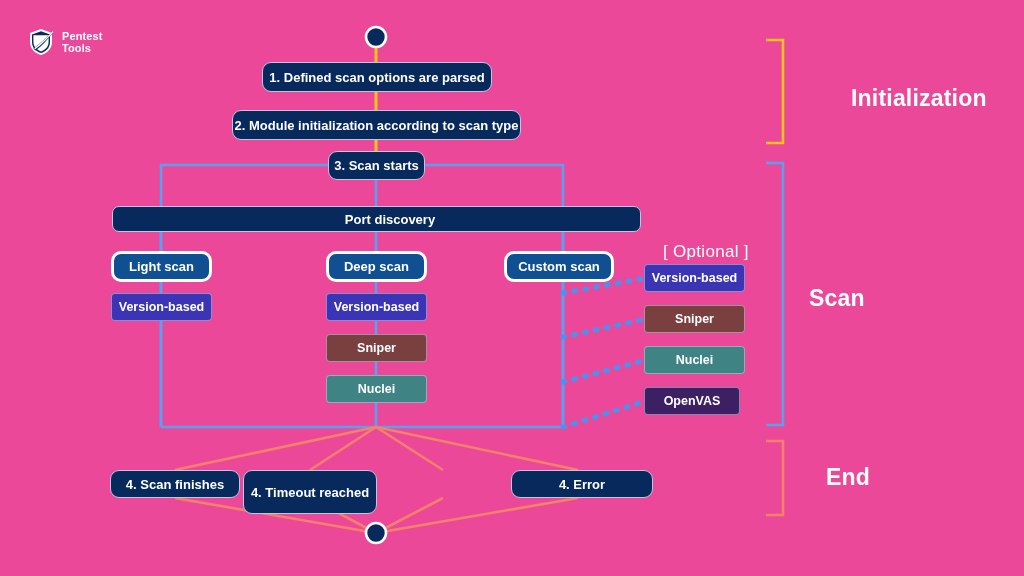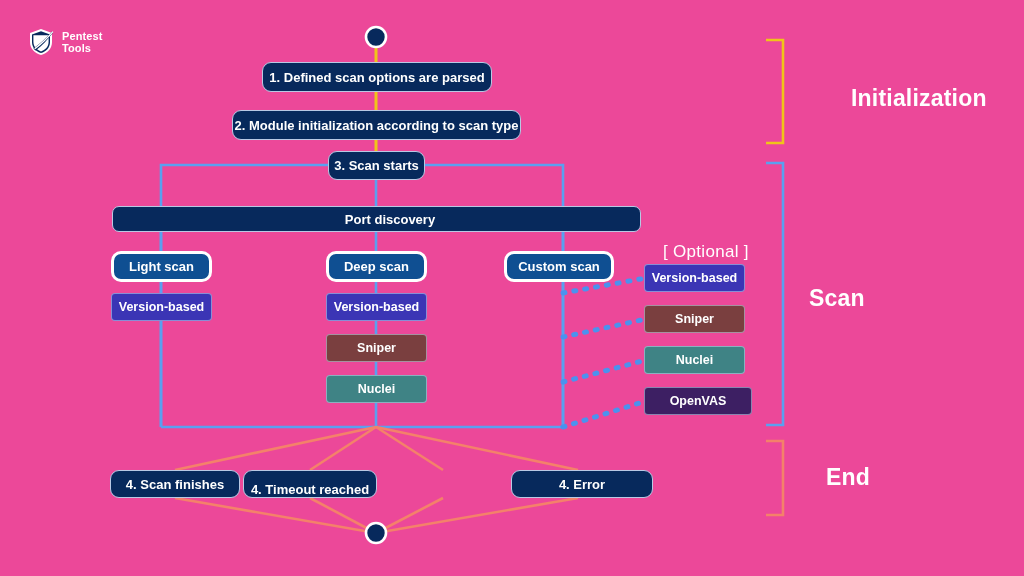--- a/index.html
+++ b/index.html
@@ -208,28 +208,28 @@
 
   <div class="node pill" style="left:644px; top:264px; width:101px; height:28px; background:#3b35b5;">
     <span>Version-based</span>
   </div>
   <div class="node pill" style="left:644px; top:305px; width:101px; height:28px; background:#7a3f3f;">
     <span>Sniper</span>
   </div>
   <div class="node pill" style="left:644px; top:346px; width:101px; height:28px; background:#3f8385;">
     <span>Nuclei</span>
   </div>
-  <div class="node pill" style="left:644px; top:387px; width:108px; height:28px; background:#3d1f63;">
+  <div class="node pill" style="left:644px; top:387px; width:96px; height:28px; background:#3d1f63;">
     <span>OpenVAS</span>
   </div>
 
   <div class="node outline" style="left:110px; top:470px; width:130px; height:28px;">
     <span>4.  Scan finishes</span>
   </div>
-  <div class="node outline" style="left:243px; top:470px; width:134px; height:28px;align-items:flex-end;">
+  <div class="node outline" style="left:243px; top:470px; width:134px; height:44px;">
     <span>4.  Timeout reached</span>
   </div>
   <div class="node outline" style="left:511px; top:470px; width:142px; height:28px;">
     <span>4.  Error</span>
   </div>
 
   <div class="phase-title" style="left:851px; top:85px;">
     <span>Initialization</span>
   </div>
   <div class="phase-title" style="left:809px; top:285px;">

